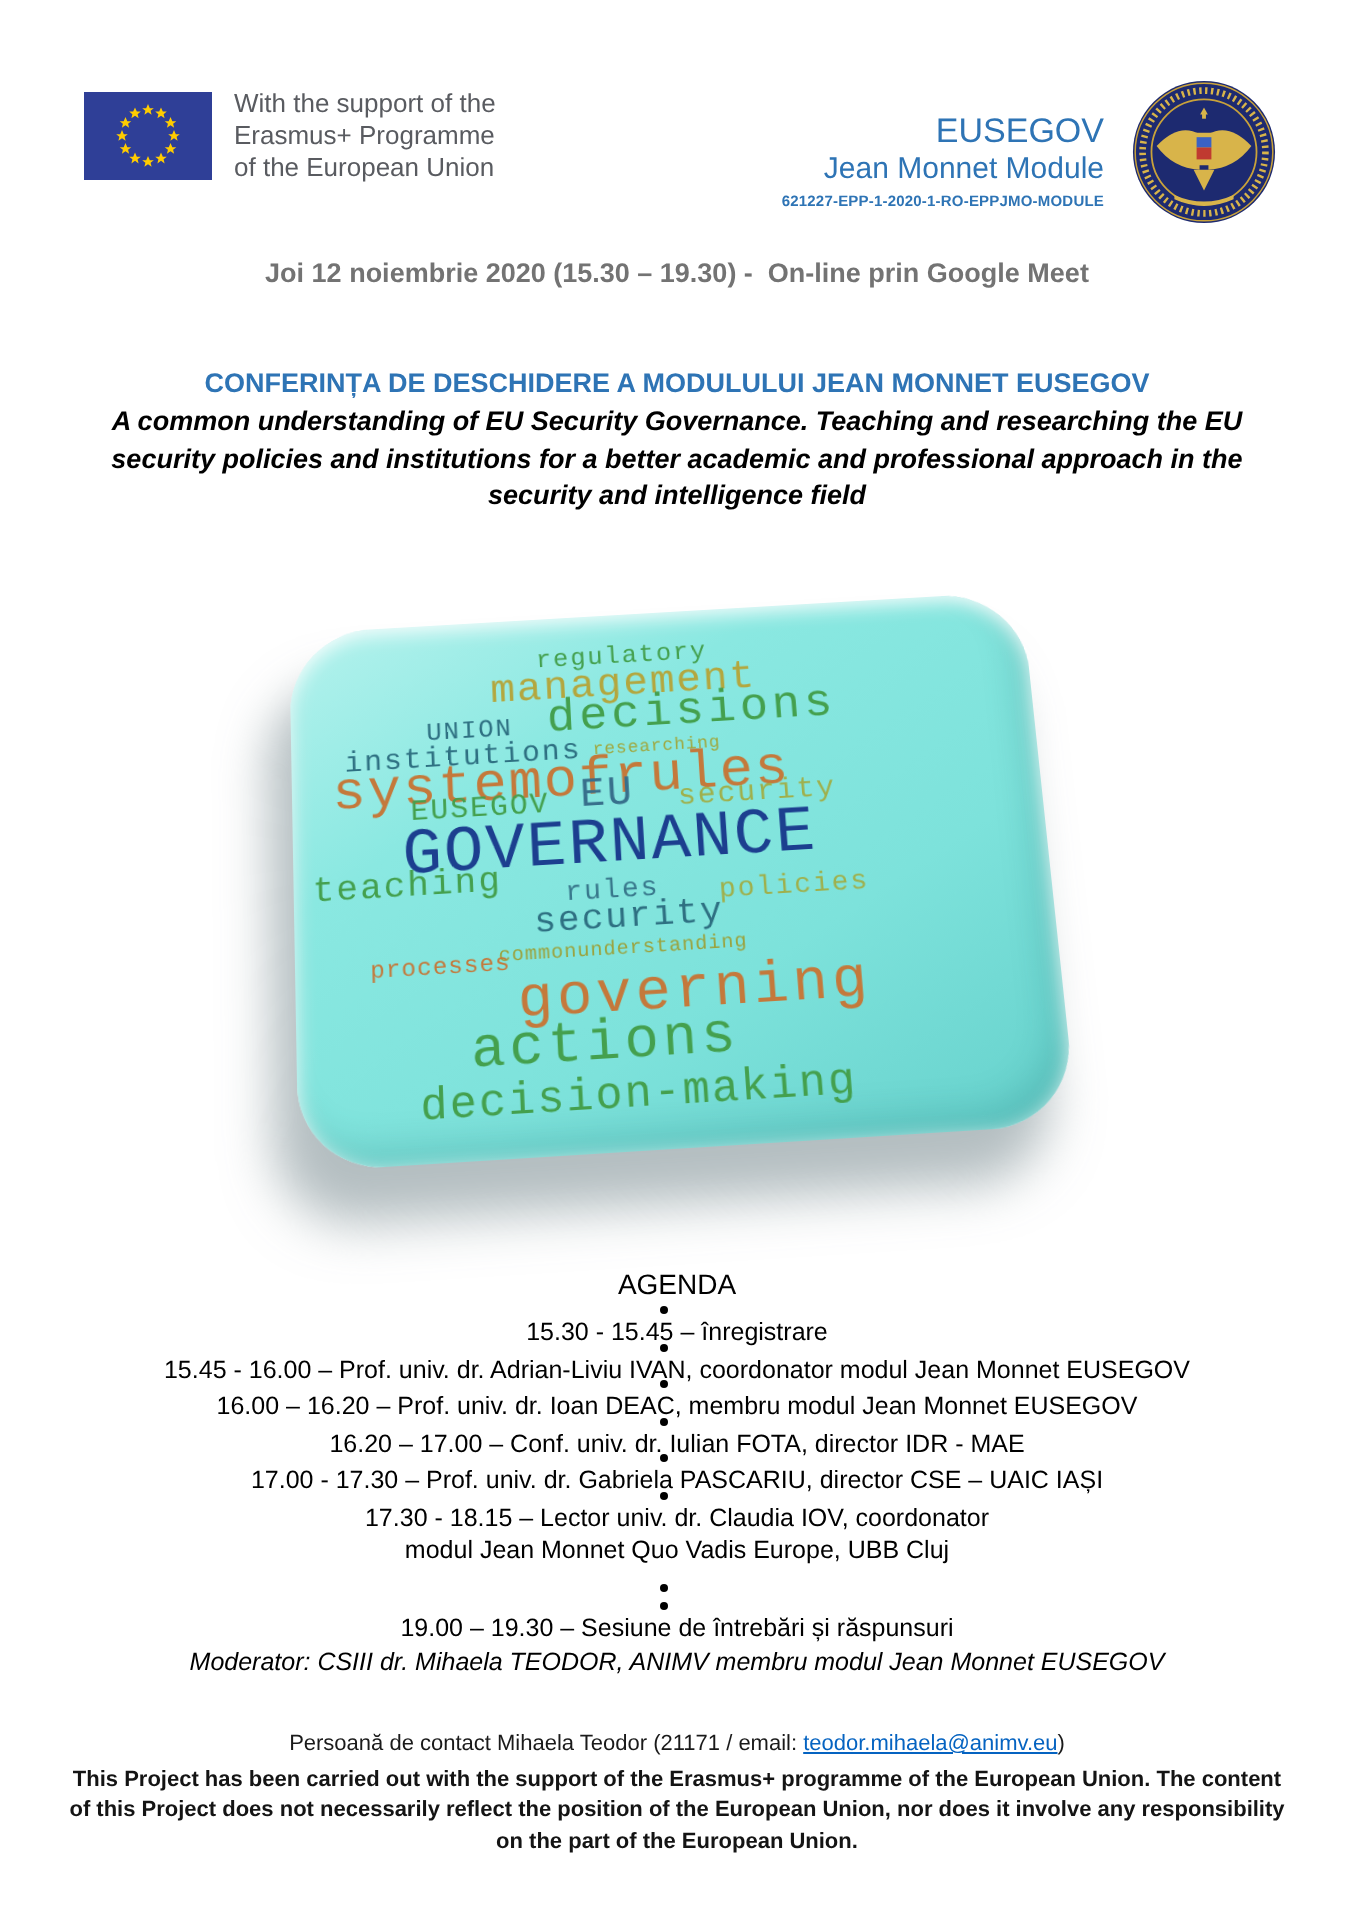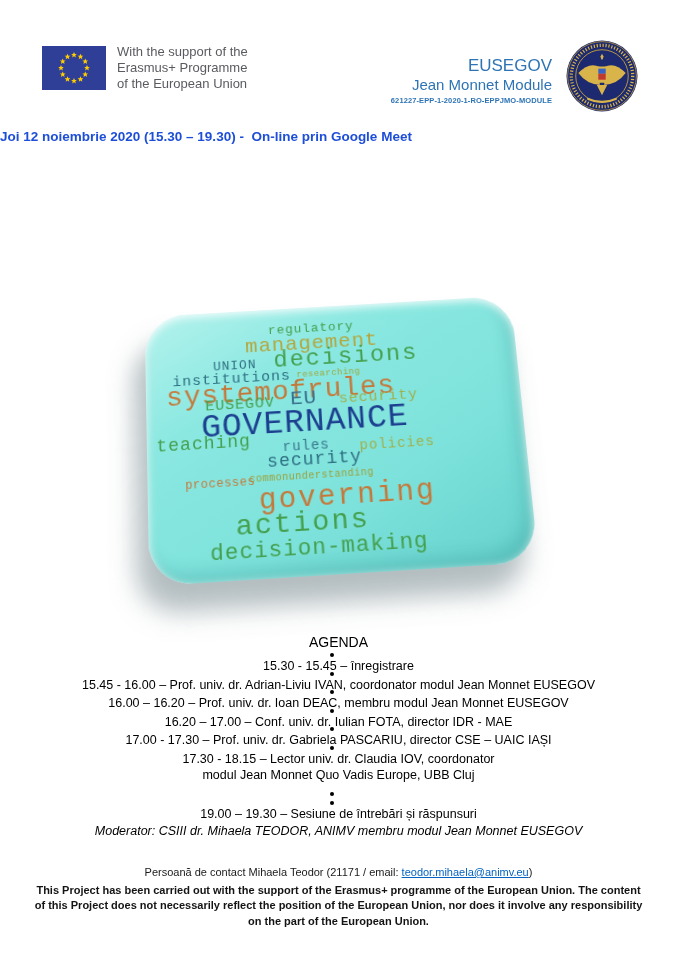--- a/index.html
+++ b/index.html
@@ -17,22 +17,22 @@
   .eu-flag svg { display:block; }
   .eu-text { color:#595B60; font-size:13px; line-height:1.24; }
   .right-block { display:flex; align-items:flex-start; gap:13px; }
   .module-text { text-align:right; color:#2E74B5; margin-top:13px; }
   .module-name { font-size:17px; line-height:1.1; }
   .module-sub  { font-size:15px; line-height:1.2; }
   .module-code { font-size:7.5px; font-weight:bold; margin-top:2px; letter-spacing:.1px; }
   .seal { width:74px; height:74px; margin-top:-5px; }
 
   
-  .date-line { position:absolute; top:129px; left:0; right:0; text-align:left;
-    color:#1d4ed8; font-weight:bold; font-size:13.5px; }
+  .date-line { position:absolute; top:129px; left:0; right:0; text-align:center;
+    color:#737373; font-weight:bold; font-size:13.5px; }
   .title-block { position:absolute; top:184px; left:0; right:0; text-align:center; }
   .event-title { color:#2E74B5; font-weight:bold; font-size:13.5px; margin-bottom:3px; }
   .event-subtitle { font-weight:bold; font-style:italic; font-size:13.5px;
     line-height:1.38; max-width:592px; margin:0 auto; }
 
   
   .cloud-stage { position:absolute; top:290px; left:50%; transform:translateX(-50%);
     width:420px; height:322px; }
   .cloud-card { position:absolute; left:18px; top:10px; width:378px; height:272px;
     border-radius:42px;
@@ -117,20 +117,22 @@
           <rect x="45" y="47" width="10" height="8" fill="#C03A30"></rect>
           <path d="M30 79 Q50 88 70 79 L70 82 Q50 91 30 82 Z" fill="#D8B44A"></path>
         </svg>
       </span>
     </div>
   </div>
 
   <div class="date-line">Joi 12 noiembrie 2020 (15.30 – 19.30) - &nbsp;On-line prin Google Meet</div>
 
   <div class="title-block">
+    <div class="event-title">CONFERINȚA DE DESCHIDERE A MODULULUI JEAN MONNET EUSEGOV</div>
+    <div class="event-subtitle">A common understanding of EU Security Governance. Teaching and researching the EU security policies and institutions for a better academic and professional approach in the security and intelligence field</div>
   </div>
 
   <div class="cloud-stage">
     <div class="cloud-card">
         <span class="cloud-word" style="left: 45%; top: 8%; font-size: 13px; color: rgb(68, 160, 78); letter-spacing: 1px;">regulatory</span>
         <span class="cloud-word" style="left: 45%; top: 14%; font-size: 21px; color: rgb(179, 167, 63); letter-spacing: 1px;">management</span>
         <span class="cloud-word" style="left: 24%; top: 21%; font-size: 13px; color: rgb(46, 112, 130); letter-spacing: 1px;">UNION</span>
         <span class="cloud-word" style="left: 54%; top: 20%; font-size: 24px; color: rgb(68, 160, 78); letter-spacing: 2px;">decisions</span>
         <span class="cloud-word" style="left: 23%; top: 26%; font-size: 15px; color: rgb(46, 112, 130); letter-spacing: 1px;">institutions</span>
         <span class="cloud-word" style="left: 49%; top: 26%; font-size: 9px; color: rgb(159, 168, 63); letter-spacing: 0.5px;">researching</span>

